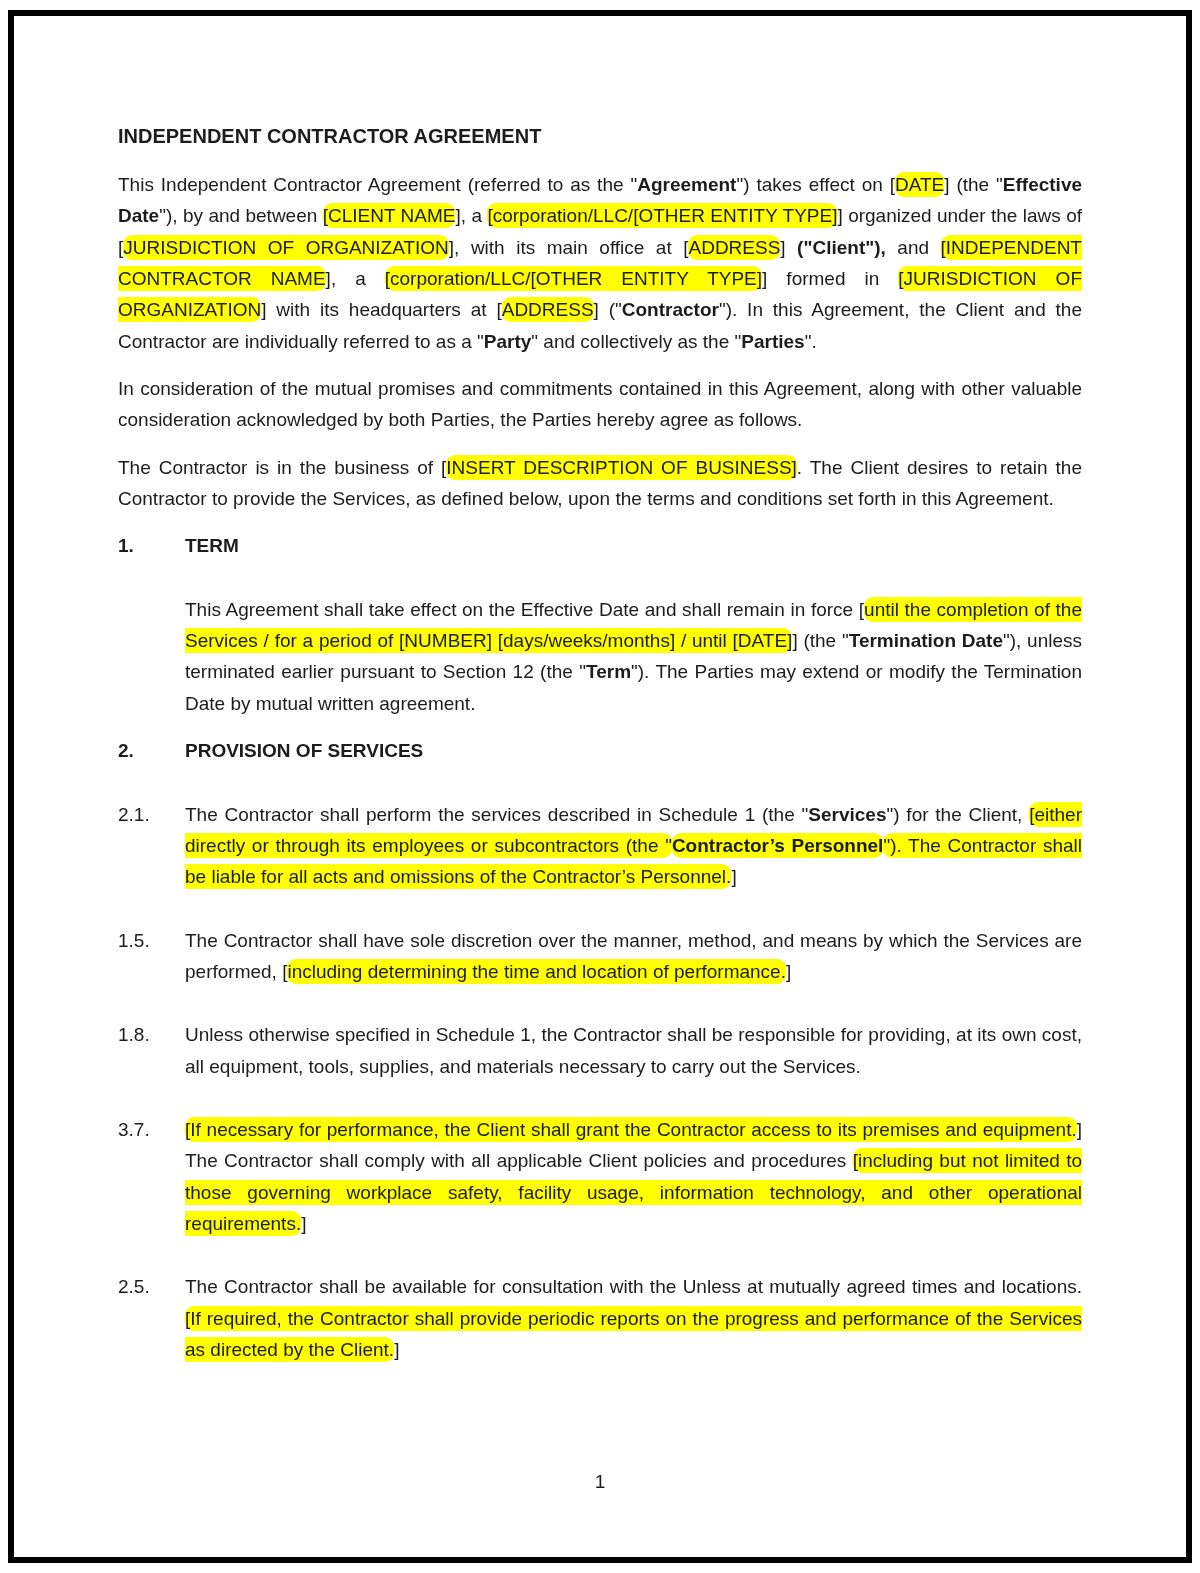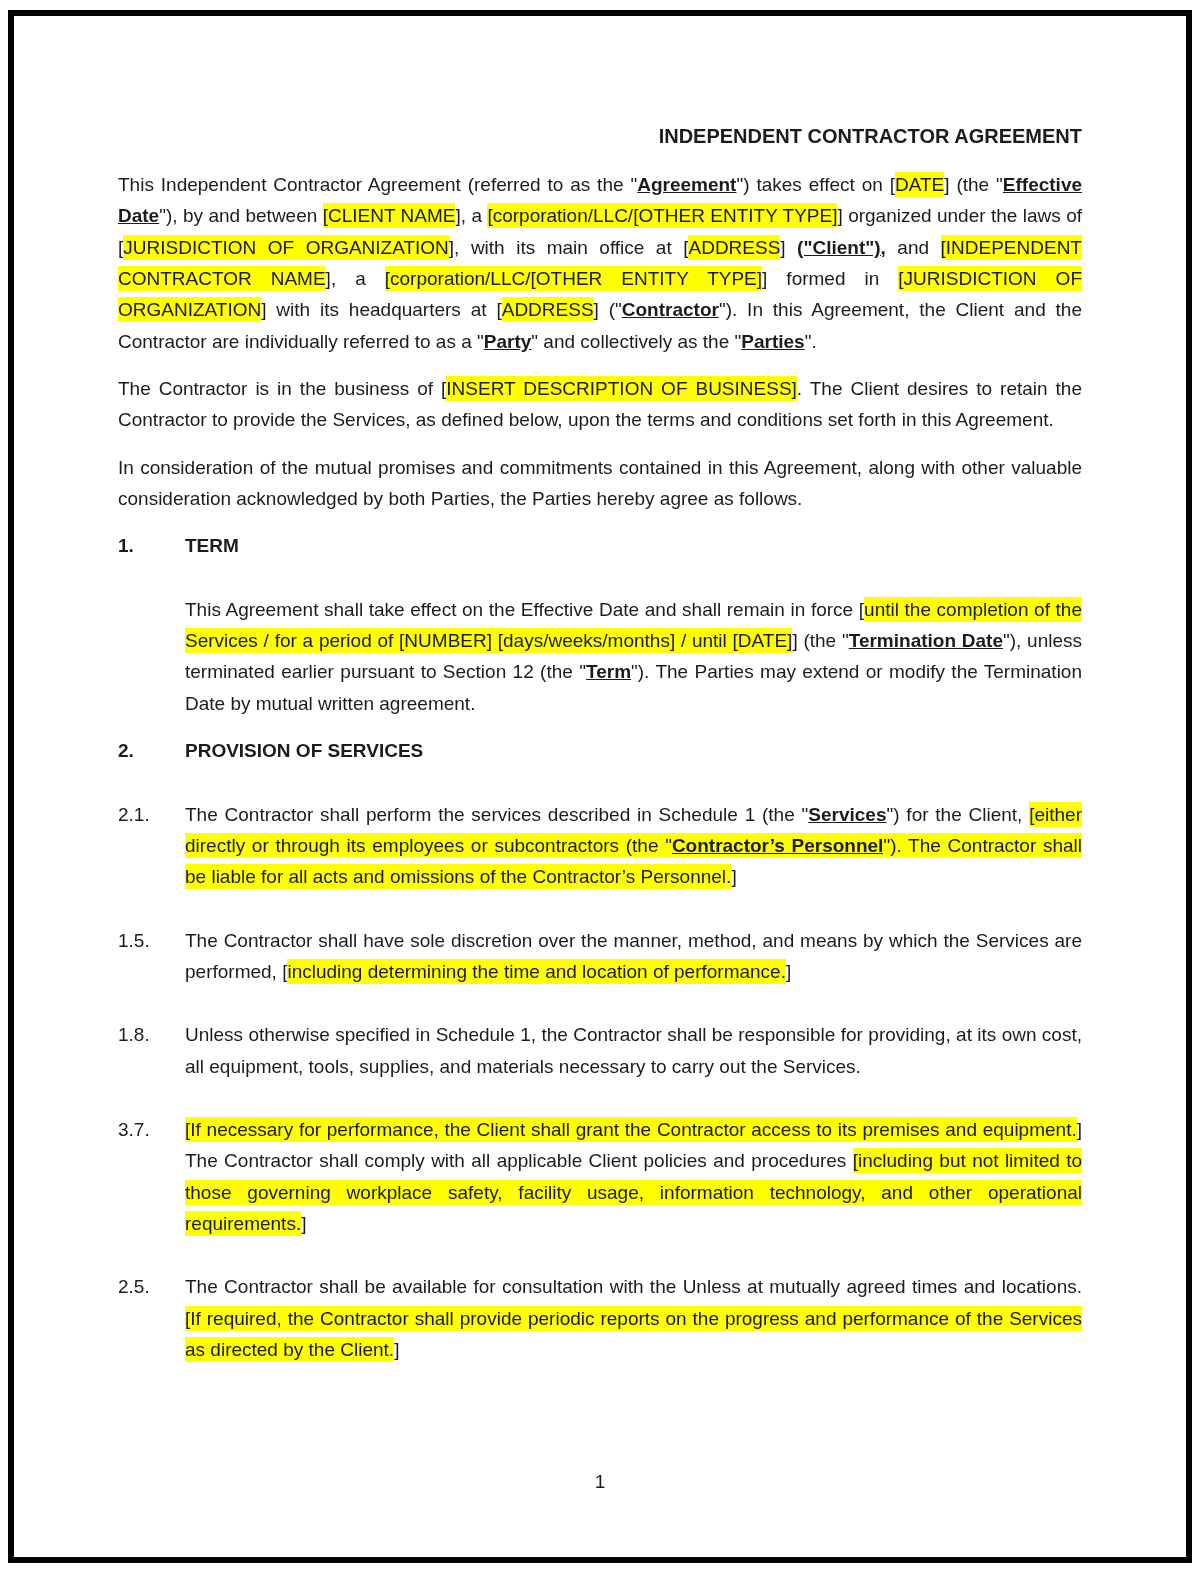--- a/index.html
+++ b/index.html
@@ -28,21 +28,21 @@
   .content {
     position: absolute;
     top: 104px;
     left: 104px;
     right: 104px;
     color: var(--txt, #1c1c1c);
     font-size: 19px;
     line-height: 1.65;
   }
   .doc-title {
-    text-align: right;
+    text-align: left;
     font-weight: bold;
     font-size: 20px;
     margin: 0 0 16px 0;
   }
   .para {
     text-align: justify;
     margin: 0 0 16px 0;
   }
   .sec-heading {
     display: flex;
@@ -57,45 +57,46 @@
     margin: 11px 0 32px 0;
   }
   .row .body {
     flex: 1;
     text-align: justify;
   }
   .indented {
     margin: 0 0 16px 67px;
     text-align: justify;
   }
-  .b { font-weight: bold; text-decoration: underline; }
+  .b { font-weight: bold; }
   .hl {
     background: var(--hl, #ffff00);
     padding: 2px 0;
+    border-radius: 9px;
   }
   .footer {
     position: absolute;
     left: 0;
     right: 0;
     bottom: 64px;
     text-align: center;
     font-size: 19px;
     color: var(--txt, #1c1c1c);
   }
 </style>
 </head>
 <body>
 
 <div class="stage">
   <div class="frame">
     <div class="content" id="doc-content">
         <div class="doc-title">INDEPENDENT CONTRACTOR AGREEMENT</div>
         <p class="para"><span>This Independent Contractor Agreement (referred to as the "</span><span class="b">Agreement</span><span>") takes effect on [</span><span class="hl">DATE</span><span>] (the "</span><span class="b">Effective Date</span><span>"), by and between </span><span class="hl">[CLIENT NAME</span><span>], a </span><span class="hl">[corporation/LLC/[OTHER ENTITY TYPE]</span><span>] organized under the laws of [</span><span class="hl">JURISDICTION OF ORGANIZATION</span><span>], with its main office at [</span><span class="hl">ADDRESS</span><span>] </span><span class="b">("Client"),</span><span> and </span><span class="hl">[INDEPENDENT CONTRACTOR NAME</span><span>], a </span><span class="hl">[corporation/LLC/[OTHER ENTITY TYPE]</span><span>] formed in </span><span class="hl">[JURISDICTION OF ORGANIZATION</span><span>] with its headquarters at [</span><span class="hl">ADDRESS</span><span>] ("</span><span class="b">Contractor</span><span>"). In this Agreement, the Client and the Contractor are individually referred to as a "</span><span class="b">Party</span><span>" and collectively as the "</span><span class="b">Parties</span><span>".</span></p>
+        <p class="para"><span>In consideration of the mutual promises and commitments contained in this Agreement, along with other valuable consideration acknowledged by both Parties, the Parties hereby agree as follows.</span></p>
         <p class="para"><span>The Contractor is in the business of [</span><span class="hl">INSERT DESCRIPTION OF BUSINESS]</span><span>. The Client desires to retain the Contractor to provide the Services, as defined below, upon the terms and conditions set forth in this Agreement.</span></p>
-        <p class="para"><span>In consideration of the mutual promises and commitments contained in this Agreement, along with other valuable consideration acknowledged by both Parties, the Parties hereby agree as follows.</span></p>
         <div class="sec-heading">
           <span class="num-col">1.</span>
           <span>TERM</span>
         </div>
         <div class="indented"><span>This Agreement shall take effect on the Effective Date and shall remain in force [</span><span class="hl">until the completion of the Services / for a period of [NUMBER] [days/weeks/months] / until [DATE]</span><span>] (the "</span><span class="b">Termination Date</span><span>"), unless terminated earlier pursuant to Section 12 (the "</span><span class="b">Term</span><span>"). The Parties may extend or modify the Termination Date by mutual written agreement.</span></div>
         <div class="sec-heading">
           <span class="num-col">2.</span>
           <span>PROVISION OF SERVICES</span>
         </div>
         <div class="row">

